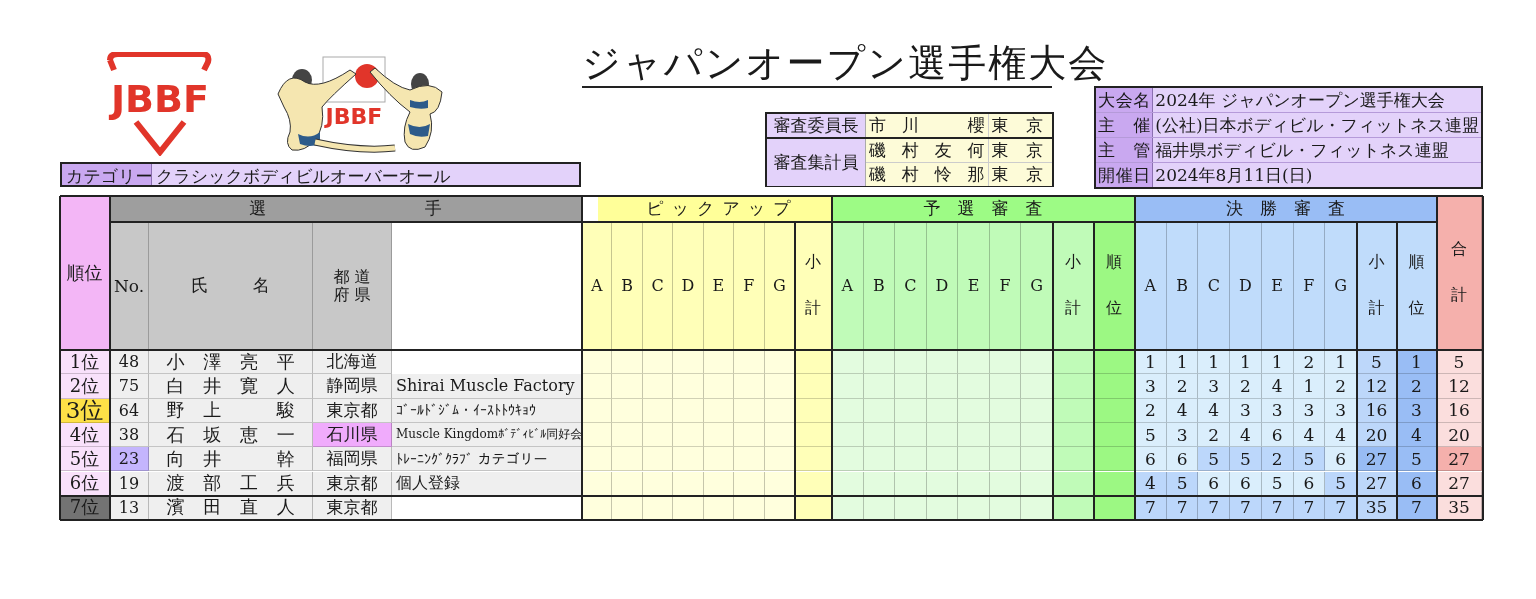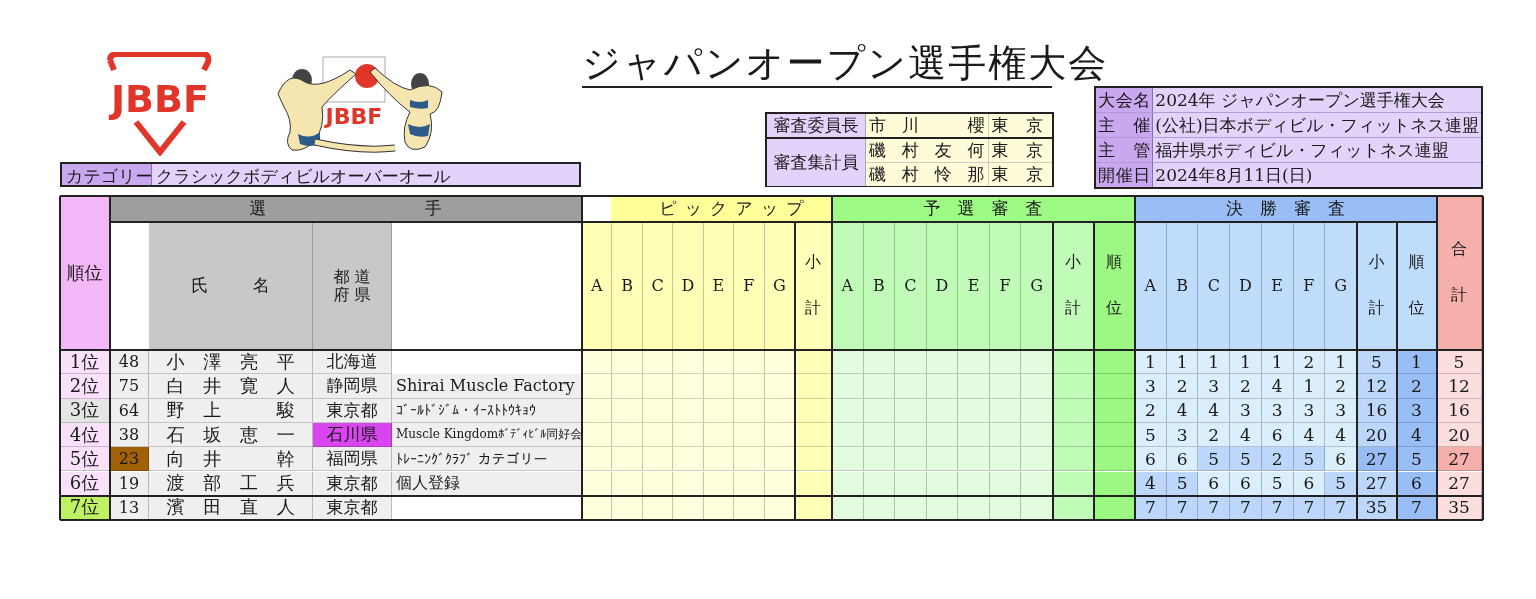--- a/index.html
+++ b/index.html
@@ -174,29 +174,30 @@
   </tbody>
     </table>
 </div>
 
 <div id="results" class="abs">
     <div class="cell" style="left: 0px; top: 0px; width: 50px; height: 154px; background: rgb(243, 182, 246); border-right: 1px solid rgba(0, 0, 0, 0.22); border-bottom: 1px solid rgba(0, 0, 0, 0.18); font-size: 18px;">順位</div>
     <div class="cell" style="left: 50px; top: 0px; width: 472px; height: 26px; background: rgb(158, 158, 158); border-right: 1px solid rgba(0, 0, 0, 0.22); border-bottom: 1px solid rgba(0, 0, 0, 0.18); font-size: 17px; justify-content: space-around; padding: 0px 60px;">
       <span>選</span>
       <span>手</span>
     </div>
+    <div class="cell" style="left: 50px; top: 26px; width: 39px; height: 128px; background: rgb(200, 200, 200); border-right: 1px solid rgba(0, 0, 0, 0.22); border-bottom: 1px solid rgba(0, 0, 0, 0.18); font-size: 17px;">No.</div>
     <div class="cell" style="left: 89px; top: 26px; width: 164px; height: 128px; background: rgb(200, 200, 200); border-right: 1px solid rgba(0, 0, 0, 0.22); border-bottom: 1px solid rgba(0, 0, 0, 0.18); font-size: 17px; justify-content: space-around; padding: 0px 20px;">
       <span>氏</span>
       <span>名</span>
     </div>
     <div class="cell" style="left: 253px; top: 26px; width: 79px; height: 128px; background: rgb(200, 200, 200); border-right: 1px solid rgba(0, 0, 0, 0.22); border-bottom: 1px solid rgba(0, 0, 0, 0.18); font-size: 16px; flex-direction: column; line-height: 18px;">
       <span>都 道</span>
       <span>府 県</span>
     </div>
-    <div class="cell" style="left: 551px; top: 0px; width: 250px; height: 26px; background: rgb(255, 255, 153); border-right: 1px solid rgba(0, 0, 0, 0.22); border-bottom: 1px solid rgba(0, 0, 0, 0.18); font-size: 17px; letter-spacing: 8px;">ピックアップ</div>
+    <div class="cell" style="left: 538px; top: 0px; width: 250px; height: 26px; background: rgb(255, 255, 153); border-right: 1px solid rgba(0, 0, 0, 0.22); border-bottom: 1px solid rgba(0, 0, 0, 0.18); font-size: 17px; letter-spacing: 8px;">ピックアップ</div>
     <div class="cell" style="left: 522px; top: 26px; width: 30.43px; height: 128px; background: rgb(255, 255, 184); border-right: 1px solid rgba(0, 0, 0, 0.22); border-bottom: 1px solid rgba(0, 0, 0, 0.18); font-size: 16px;">A</div>
     <div class="cell" style="left: 552.43px; top: 26px; width: 30.43px; height: 128px; background: rgb(255, 255, 184); border-right: 1px solid rgba(0, 0, 0, 0.22); border-bottom: 1px solid rgba(0, 0, 0, 0.18); font-size: 16px;">B</div>
     <div class="cell" style="left: 582.86px; top: 26px; width: 30.43px; height: 128px; background: rgb(255, 255, 184); border-right: 1px solid rgba(0, 0, 0, 0.22); border-bottom: 1px solid rgba(0, 0, 0, 0.18); font-size: 16px;">C</div>
     <div class="cell" style="left: 613.29px; top: 26px; width: 30.43px; height: 128px; background: rgb(255, 255, 184); border-right: 1px solid rgba(0, 0, 0, 0.22); border-bottom: 1px solid rgba(0, 0, 0, 0.18); font-size: 16px;">D</div>
     <div class="cell" style="left: 643.72px; top: 26px; width: 30.43px; height: 128px; background: rgb(255, 255, 184); border-right: 1px solid rgba(0, 0, 0, 0.22); border-bottom: 1px solid rgba(0, 0, 0, 0.18); font-size: 16px;">E</div>
     <div class="cell" style="left: 674.15px; top: 26px; width: 30.43px; height: 128px; background: rgb(255, 255, 184); border-right: 1px solid rgba(0, 0, 0, 0.22); border-bottom: 1px solid rgba(0, 0, 0, 0.18); font-size: 16px;">F</div>
     <div class="cell" style="left: 704.58px; top: 26px; width: 30.43px; height: 128px; background: rgb(255, 255, 184); border-right: 1px solid rgba(0, 0, 0, 0.22); border-bottom: 1px solid rgba(0, 0, 0, 0.18); font-size: 16px;">G</div>
     <div class="cell vt" style="left: 735px; top: 26px; width: 37px; height: 128px; background: rgb(255, 255, 184); border-right: 1px solid rgba(0, 0, 0, 0.22); border-bottom: 1px solid rgba(0, 0, 0, 0.18); font-size: 16px;">
       <span>小</span>
       <span>計</span>
@@ -303,21 +304,21 @@
     <div class="cell" style="left: 1075px; top: 178.3px; width: 31.71px; height: 24.3px; background: rgb(218, 238, 252); border-right: 1px solid rgba(0, 0, 0, 0.22); border-bottom: 1px solid rgba(0, 0, 0, 0.18); font-size: 17px;">3</div>
     <div class="cell" style="left: 1106.71px; top: 178.3px; width: 31.71px; height: 24.3px; background: rgb(218, 238, 252); border-right: 1px solid rgba(0, 0, 0, 0.22); border-bottom: 1px solid rgba(0, 0, 0, 0.18); font-size: 17px;">2</div>
     <div class="cell" style="left: 1138.42px; top: 178.3px; width: 31.71px; height: 24.3px; background: rgb(218, 238, 252); border-right: 1px solid rgba(0, 0, 0, 0.22); border-bottom: 1px solid rgba(0, 0, 0, 0.18); font-size: 17px;">3</div>
     <div class="cell" style="left: 1170.13px; top: 178.3px; width: 31.71px; height: 24.3px; background: rgb(218, 238, 252); border-right: 1px solid rgba(0, 0, 0, 0.22); border-bottom: 1px solid rgba(0, 0, 0, 0.18); font-size: 17px;">2</div>
     <div class="cell" style="left: 1201.84px; top: 178.3px; width: 31.71px; height: 24.3px; background: rgb(218, 238, 252); border-right: 1px solid rgba(0, 0, 0, 0.22); border-bottom: 1px solid rgba(0, 0, 0, 0.18); font-size: 17px;">4</div>
     <div class="cell" style="left: 1233.55px; top: 178.3px; width: 31.71px; height: 24.3px; background: rgb(218, 238, 252); border-right: 1px solid rgba(0, 0, 0, 0.22); border-bottom: 1px solid rgba(0, 0, 0, 0.18); font-size: 17px;">1</div>
     <div class="cell" style="left: 1265.26px; top: 178.3px; width: 31.71px; height: 24.3px; background: rgb(218, 238, 252); border-right: 1px solid rgba(0, 0, 0, 0.22); border-bottom: 1px solid rgba(0, 0, 0, 0.18); font-size: 17px;">2</div>
     <div class="cell" style="left: 1297px; top: 178.3px; width: 40px; height: 24.3px; background: rgb(189, 215, 250); border-right: 1px solid rgba(0, 0, 0, 0.22); border-bottom: 1px solid rgba(0, 0, 0, 0.18); font-size: 17px;">12</div>
     <div class="cell" style="left: 1337px; top: 178.3px; width: 40px; height: 24.3px; background: rgb(153, 189, 245); border-right: 1px solid rgba(0, 0, 0, 0.22); border-bottom: 1px solid rgba(0, 0, 0, 0.18); font-size: 17px;">2</div>
     <div class="cell" style="left: 1377px; top: 178.3px; width: 45px; height: 24.3px; background: rgb(251, 222, 221); border-right: 1px solid rgba(0, 0, 0, 0.22); border-bottom: 1px solid rgba(0, 0, 0, 0.18); font-size: 17px;">12</div>
-    <div class="cell" style="left: 0px; top: 202.6px; width: 50px; height: 24.3px; background: #e5e5e5; border-right: 1px solid rgba(0, 0, 0, 0.22); border-bottom: 1px solid rgba(0, 0, 0, 0.18); font-size: 18px;">3位</div>
+    <div class="cell" style="left: 0px; top: 202.6px; width: 50px; height: 24.3px; background: #fde047; border-right: 1px solid rgba(0, 0, 0, 0.22); border-bottom: 1px solid rgba(0, 0, 0, 0.18); font-size: 23px;">3位</div>
     <div class="cell" style="left: 50px; top: 202.6px; width: 39px; height: 24.3px; background: rgb(239, 239, 239); border-right: 1px solid rgba(0, 0, 0, 0.22); border-bottom: 1px solid rgba(0, 0, 0, 0.18); font-size: 16px;">64</div>
     <div class="cell" style="left: 89px; top: 202.6px; width: 164px; height: 24.3px; background: rgb(239, 239, 239); border-right: 1px solid rgba(0, 0, 0, 0.22); border-bottom: 1px solid rgba(0, 0, 0, 0.18); font-size: 18px; justify-content: space-around; padding: 0px 8px;">
       <span style="width: 20px; text-align: center;">野</span>
       <span style="width: 20px; text-align: center;">上</span>
       <span style="width: 20px; text-align: center;"></span>
       <span style="width: 20px; text-align: center;">駿</span>
     </div>
     <div class="cell" style="left: 253px; top: 202.6px; width: 79px; height: 24.3px; background: rgb(239, 239, 239); border-right: 1px solid rgba(0, 0, 0, 0.22); border-bottom: 1px solid rgba(0, 0, 0, 0.18); font-size: 17px;">東京都</div>
     <div class="cell" style="left: 332px; top: 202.6px; width: 190px; height: 24.3px; background: rgb(239, 239, 239); border-right: 1px solid rgba(0, 0, 0, 0.22); border-bottom: 1px solid rgba(0, 0, 0, 0.18); font-size: 14px; justify-content: flex-start; padding: 0px 0px 0px 4px;">ｺﾞｰﾙﾄﾞｼﾞﾑ・ｲｰｽﾄﾄｳｷｮｳ</div>
     <div class="cell" style="left: 522px; top: 202.6px; width: 30.43px; height: 24.3px; background: rgb(255, 255, 221); border-right: 1px solid rgba(0, 0, 0, 0.22); border-bottom: 1px solid rgba(0, 0, 0, 0.18);"></div>
@@ -348,21 +349,21 @@
     <div class="cell" style="left: 1337px; top: 202.6px; width: 40px; height: 24.3px; background: rgb(153, 189, 245); border-right: 1px solid rgba(0, 0, 0, 0.22); border-bottom: 1px solid rgba(0, 0, 0, 0.18); font-size: 17px;">3</div>
     <div class="cell" style="left: 1377px; top: 202.6px; width: 45px; height: 24.3px; background: rgb(251, 222, 221); border-right: 1px solid rgba(0, 0, 0, 0.22); border-bottom: 1px solid rgba(0, 0, 0, 0.18); font-size: 17px;">16</div>
     <div class="cell" style="left: 0px; top: 226.9px; width: 50px; height: 24.3px; background: rgb(249, 225, 251); border-right: 1px solid rgba(0, 0, 0, 0.22); border-bottom: 1px solid rgba(0, 0, 0, 0.18); font-size: 18px;">4位</div>
     <div class="cell" style="left: 50px; top: 226.9px; width: 39px; height: 24.3px; background: rgb(239, 239, 239); border-right: 1px solid rgba(0, 0, 0, 0.22); border-bottom: 1px solid rgba(0, 0, 0, 0.18); font-size: 16px;">38</div>
     <div class="cell" style="left: 89px; top: 226.9px; width: 164px; height: 24.3px; background: rgb(239, 239, 239); border-right: 1px solid rgba(0, 0, 0, 0.22); border-bottom: 1px solid rgba(0, 0, 0, 0.18); font-size: 18px; justify-content: space-around; padding: 0px 8px;">
       <span style="width: 20px; text-align: center;">石</span>
       <span style="width: 20px; text-align: center;">坂</span>
       <span style="width: 20px; text-align: center;">恵</span>
       <span style="width: 20px; text-align: center;">一</span>
     </div>
-    <div class="cell" style="left: 253px; top: 226.9px; width: 79px; height: 24.3px; background: #d946ef; border-right: 1px solid rgba(0, 0, 0, 0.22); border-bottom: 1px solid rgba(0, 0, 0, 0.18); font-size: 17px;">石川県</div>
+    <div class="cell" style="left: 253px; top: 226.9px; width: 79px; height: 24.3px; background: #f0abfc; border-right: 1px solid rgba(0, 0, 0, 0.22); border-bottom: 1px solid rgba(0, 0, 0, 0.18); font-size: 17px;">石川県</div>
     <div class="cell" style="left: 332px; top: 226.9px; width: 190px; height: 24.3px; background: rgb(239, 239, 239); border-right: 1px solid rgba(0, 0, 0, 0.22); border-bottom: 1px solid rgba(0, 0, 0, 0.18); font-size: 12px; justify-content: flex-start; padding: 0px 0px 0px 4px;">Muscle Kingdomﾎﾞﾃﾞｨﾋﾞﾙ同好会</div>
     <div class="cell" style="left: 522px; top: 226.9px; width: 30.43px; height: 24.3px; background: rgb(255, 255, 221); border-right: 1px solid rgba(0, 0, 0, 0.22); border-bottom: 1px solid rgba(0, 0, 0, 0.18);"></div>
     <div class="cell" style="left: 552.43px; top: 226.9px; width: 30.43px; height: 24.3px; background: rgb(255, 255, 221); border-right: 1px solid rgba(0, 0, 0, 0.22); border-bottom: 1px solid rgba(0, 0, 0, 0.18);"></div>
     <div class="cell" style="left: 582.86px; top: 226.9px; width: 30.43px; height: 24.3px; background: rgb(255, 255, 221); border-right: 1px solid rgba(0, 0, 0, 0.22); border-bottom: 1px solid rgba(0, 0, 0, 0.18);"></div>
     <div class="cell" style="left: 613.29px; top: 226.9px; width: 30.43px; height: 24.3px; background: rgb(255, 255, 221); border-right: 1px solid rgba(0, 0, 0, 0.22); border-bottom: 1px solid rgba(0, 0, 0, 0.18);"></div>
     <div class="cell" style="left: 643.72px; top: 226.9px; width: 30.43px; height: 24.3px; background: rgb(255, 255, 221); border-right: 1px solid rgba(0, 0, 0, 0.22); border-bottom: 1px solid rgba(0, 0, 0, 0.18);"></div>
     <div class="cell" style="left: 674.15px; top: 226.9px; width: 30.43px; height: 24.3px; background: rgb(255, 255, 221); border-right: 1px solid rgba(0, 0, 0, 0.22); border-bottom: 1px solid rgba(0, 0, 0, 0.18);"></div>
     <div class="cell" style="left: 704.58px; top: 226.9px; width: 30.43px; height: 24.3px; background: rgb(255, 255, 221); border-right: 1px solid rgba(0, 0, 0, 0.22); border-bottom: 1px solid rgba(0, 0, 0, 0.18);"></div>
     <div class="cell" style="left: 735px; top: 226.9px; width: 37px; height: 24.3px; background: rgb(255, 255, 184); border-right: 1px solid rgba(0, 0, 0, 0.22); border-bottom: 1px solid rgba(0, 0, 0, 0.18);"></div>
     <div class="cell" style="left: 772px; top: 226.9px; width: 31.57px; height: 24.3px; background: rgb(227, 252, 223); border-right: 1px solid rgba(0, 0, 0, 0.22); border-bottom: 1px solid rgba(0, 0, 0, 0.18);"></div>
@@ -378,21 +379,21 @@
     <div class="cell" style="left: 1106.71px; top: 226.9px; width: 31.71px; height: 24.3px; background: rgb(218, 238, 252); border-right: 1px solid rgba(0, 0, 0, 0.22); border-bottom: 1px solid rgba(0, 0, 0, 0.18); font-size: 17px;">3</div>
     <div class="cell" style="left: 1138.42px; top: 226.9px; width: 31.71px; height: 24.3px; background: rgb(218, 238, 252); border-right: 1px solid rgba(0, 0, 0, 0.22); border-bottom: 1px solid rgba(0, 0, 0, 0.18); font-size: 17px;">2</div>
     <div class="cell" style="left: 1170.13px; top: 226.9px; width: 31.71px; height: 24.3px; background: rgb(218, 238, 252); border-right: 1px solid rgba(0, 0, 0, 0.22); border-bottom: 1px solid rgba(0, 0, 0, 0.18); font-size: 17px;">4</div>
     <div class="cell" style="left: 1201.84px; top: 226.9px; width: 31.71px; height: 24.3px; background: rgb(218, 238, 252); border-right: 1px solid rgba(0, 0, 0, 0.22); border-bottom: 1px solid rgba(0, 0, 0, 0.18); font-size: 17px;">6</div>
     <div class="cell" style="left: 1233.55px; top: 226.9px; width: 31.71px; height: 24.3px; background: rgb(218, 238, 252); border-right: 1px solid rgba(0, 0, 0, 0.22); border-bottom: 1px solid rgba(0, 0, 0, 0.18); font-size: 17px;">4</div>
     <div class="cell" style="left: 1265.26px; top: 226.9px; width: 31.71px; height: 24.3px; background: rgb(218, 238, 252); border-right: 1px solid rgba(0, 0, 0, 0.22); border-bottom: 1px solid rgba(0, 0, 0, 0.18); font-size: 17px;">4</div>
     <div class="cell" style="left: 1297px; top: 226.9px; width: 40px; height: 24.3px; background: rgb(189, 215, 250); border-right: 1px solid rgba(0, 0, 0, 0.22); border-bottom: 1px solid rgba(0, 0, 0, 0.18); font-size: 17px;">20</div>
     <div class="cell" style="left: 1337px; top: 226.9px; width: 40px; height: 24.3px; background: rgb(153, 189, 245); border-right: 1px solid rgba(0, 0, 0, 0.22); border-bottom: 1px solid rgba(0, 0, 0, 0.18); font-size: 17px;">4</div>
     <div class="cell" style="left: 1377px; top: 226.9px; width: 45px; height: 24.3px; background: rgb(251, 222, 221); border-right: 1px solid rgba(0, 0, 0, 0.22); border-bottom: 1px solid rgba(0, 0, 0, 0.18); font-size: 17px;">20</div>
     <div class="cell" style="left: 0px; top: 251.2px; width: 50px; height: 24.3px; background: rgb(249, 225, 251); border-right: 1px solid rgba(0, 0, 0, 0.22); border-bottom: 1px solid rgba(0, 0, 0, 0.18); font-size: 18px;">5位</div>
-    <div class="cell" style="left: 50px; top: 251.2px; width: 39px; height: 24.3px; background: #a16207; border-right: 1px solid rgba(0, 0, 0, 0.22); border-bottom: 1px solid rgba(0, 0, 0, 0.18); font-size: 16px;">23</div>
+    <div class="cell" style="left: 50px; top: 251.2px; width: 39px; height: 24.3px; background: #c4b5fd; border-right: 1px solid rgba(0, 0, 0, 0.22); border-bottom: 1px solid rgba(0, 0, 0, 0.18); font-size: 16px;">23</div>
     <div class="cell" style="left: 89px; top: 251.2px; width: 164px; height: 24.3px; background: rgb(239, 239, 239); border-right: 1px solid rgba(0, 0, 0, 0.22); border-bottom: 1px solid rgba(0, 0, 0, 0.18); font-size: 18px; justify-content: space-around; padding: 0px 8px;">
       <span style="width: 20px; text-align: center;">向</span>
       <span style="width: 20px; text-align: center;">井</span>
       <span style="width: 20px; text-align: center;"></span>
       <span style="width: 20px; text-align: center;">幹</span>
     </div>
     <div class="cell" style="left: 253px; top: 251.2px; width: 79px; height: 24.3px; background: rgb(239, 239, 239); border-right: 1px solid rgba(0, 0, 0, 0.22); border-bottom: 1px solid rgba(0, 0, 0, 0.18); font-size: 17px;">福岡県</div>
     <div class="cell" style="left: 332px; top: 251.2px; width: 190px; height: 24.3px; background: rgb(239, 239, 239); border-right: 1px solid rgba(0, 0, 0, 0.22); border-bottom: 1px solid rgba(0, 0, 0, 0.18); font-size: 14px; justify-content: flex-start; padding: 0px 0px 0px 4px;">ﾄﾚｰﾆﾝｸﾞｸﾗﾌﾞ カテゴリー</div>
     <div class="cell" style="left: 522px; top: 251.2px; width: 30.43px; height: 24.3px; background: rgb(255, 255, 221); border-right: 1px solid rgba(0, 0, 0, 0.22); border-bottom: 1px solid rgba(0, 0, 0, 0.18);"></div>
     <div class="cell" style="left: 552.43px; top: 251.2px; width: 30.43px; height: 24.3px; background: rgb(255, 255, 221); border-right: 1px solid rgba(0, 0, 0, 0.22); border-bottom: 1px solid rgba(0, 0, 0, 0.18);"></div>
@@ -451,21 +452,21 @@
     <div class="cell" style="left: 1075px; top: 275.5px; width: 31.71px; height: 24.3px; background: rgb(188, 215, 251); border-right: 1px solid rgba(0, 0, 0, 0.22); border-bottom: 1px solid rgba(0, 0, 0, 0.18); font-size: 17px;">4</div>
     <div class="cell" style="left: 1106.71px; top: 275.5px; width: 31.71px; height: 24.3px; background: rgb(188, 215, 251); border-right: 1px solid rgba(0, 0, 0, 0.22); border-bottom: 1px solid rgba(0, 0, 0, 0.18); font-size: 17px;">5</div>
     <div class="cell" style="left: 1138.42px; top: 275.5px; width: 31.71px; height: 24.3px; background: rgb(218, 238, 252); border-right: 1px solid rgba(0, 0, 0, 0.22); border-bottom: 1px solid rgba(0, 0, 0, 0.18); font-size: 17px;">6</div>
     <div class="cell" style="left: 1170.13px; top: 275.5px; width: 31.71px; height: 24.3px; background: rgb(218, 238, 252); border-right: 1px solid rgba(0, 0, 0, 0.22); border-bottom: 1px solid rgba(0, 0, 0, 0.18); font-size: 17px;">6</div>
     <div class="cell" style="left: 1201.84px; top: 275.5px; width: 31.71px; height: 24.3px; background: rgb(218, 238, 252); border-right: 1px solid rgba(0, 0, 0, 0.22); border-bottom: 1px solid rgba(0, 0, 0, 0.18); font-size: 17px;">5</div>
     <div class="cell" style="left: 1233.55px; top: 275.5px; width: 31.71px; height: 24.3px; background: rgb(218, 238, 252); border-right: 1px solid rgba(0, 0, 0, 0.22); border-bottom: 1px solid rgba(0, 0, 0, 0.18); font-size: 17px;">6</div>
     <div class="cell" style="left: 1265.26px; top: 275.5px; width: 31.71px; height: 24.3px; background: rgb(188, 215, 251); border-right: 1px solid rgba(0, 0, 0, 0.22); border-bottom: 1px solid rgba(0, 0, 0, 0.18); font-size: 17px;">5</div>
     <div class="cell" style="left: 1297px; top: 275.5px; width: 40px; height: 24.3px; background: rgb(189, 215, 250); border-right: 1px solid rgba(0, 0, 0, 0.22); border-bottom: 1px solid rgba(0, 0, 0, 0.18); font-size: 17px;">27</div>
     <div class="cell" style="left: 1337px; top: 275.5px; width: 40px; height: 24.3px; background: rgb(153, 189, 245); border-right: 1px solid rgba(0, 0, 0, 0.22); border-bottom: 1px solid rgba(0, 0, 0, 0.18); font-size: 17px;">6</div>
     <div class="cell" style="left: 1377px; top: 275.5px; width: 45px; height: 24.3px; background: rgb(251, 222, 221); border-right: 1px solid rgba(0, 0, 0, 0.22); border-bottom: 1px solid rgba(0, 0, 0, 0.18); font-size: 17px;">27</div>
-    <div class="cell" style="left: 0px; top: 299.8px; width: 50px; height: 24.3px; background: #bef264; border-right: 1px solid rgba(0, 0, 0, 0.22); border-bottom: 1px solid rgba(0, 0, 0, 0.18); font-size: 18px;">7位</div>
+    <div class="cell" style="left: 0px; top: 299.8px; width: 50px; height: 24.3px; background: #737373; border-right: 1px solid rgba(0, 0, 0, 0.22); border-bottom: 1px solid rgba(0, 0, 0, 0.18); font-size: 18px;">7位</div>
     <div class="cell" style="left: 50px; top: 299.8px; width: 39px; height: 24.3px; background: rgb(239, 239, 239); border-right: 1px solid rgba(0, 0, 0, 0.22); border-bottom: 1px solid rgba(0, 0, 0, 0.18); font-size: 16px;">13</div>
     <div class="cell" style="left: 89px; top: 299.8px; width: 164px; height: 24.3px; background: rgb(239, 239, 239); border-right: 1px solid rgba(0, 0, 0, 0.22); border-bottom: 1px solid rgba(0, 0, 0, 0.18); font-size: 18px; justify-content: space-around; padding: 0px 8px;">
       <span style="width: 20px; text-align: center;">濱</span>
       <span style="width: 20px; text-align: center;">田</span>
       <span style="width: 20px; text-align: center;">直</span>
       <span style="width: 20px; text-align: center;">人</span>
     </div>
     <div class="cell" style="left: 253px; top: 299.8px; width: 79px; height: 24.3px; background: rgb(239, 239, 239); border-right: 1px solid rgba(0, 0, 0, 0.22); border-bottom: 1px solid rgba(0, 0, 0, 0.18); font-size: 17px;">東京都</div>
     <div class="cell" style="left: 522px; top: 299.8px; width: 30.43px; height: 24.3px; background: rgb(255, 255, 221); border-right: 1px solid rgba(0, 0, 0, 0.22); border-bottom: 1px solid rgba(0, 0, 0, 0.18);"></div>
     <div class="cell" style="left: 552.43px; top: 299.8px; width: 30.43px; height: 24.3px; background: rgb(255, 255, 221); border-right: 1px solid rgba(0, 0, 0, 0.22); border-bottom: 1px solid rgba(0, 0, 0, 0.18);"></div>

